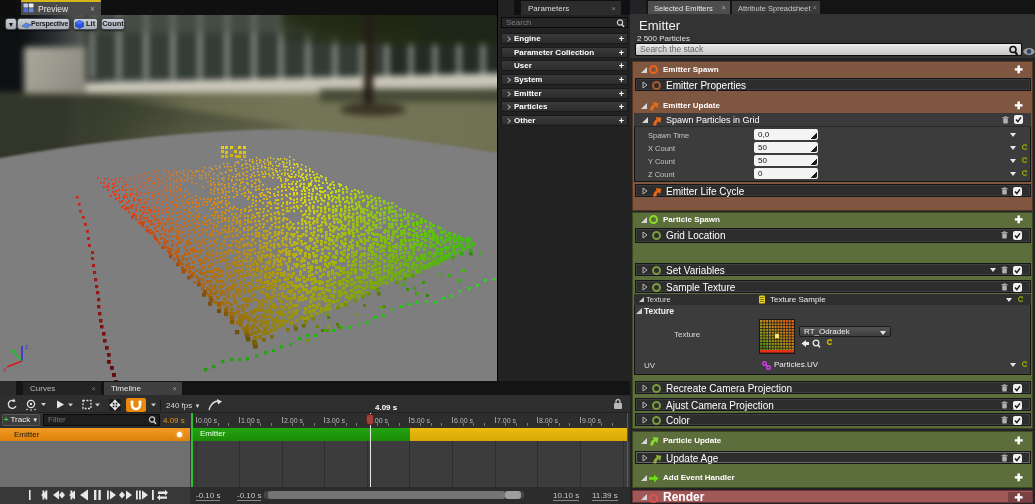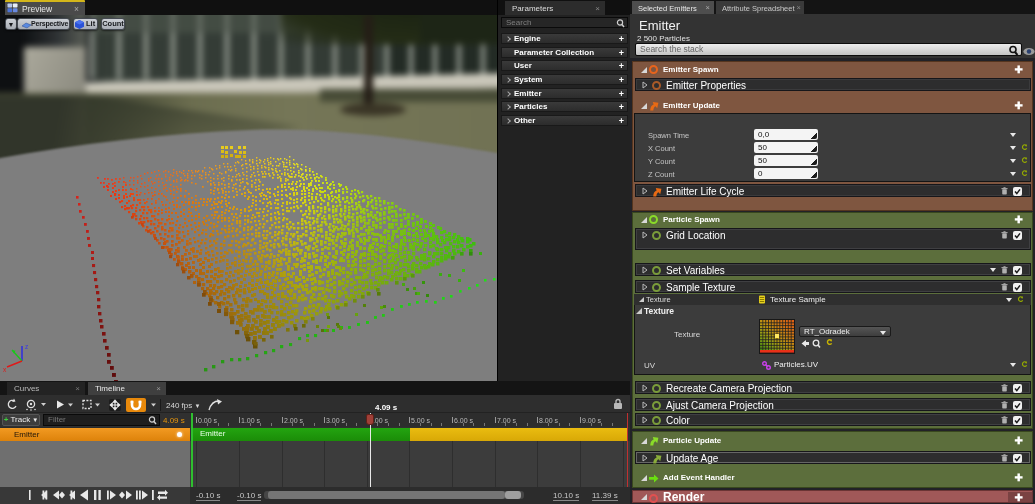--- a/index.html
+++ b/index.html
@@ -1,18 +1,18 @@
 <!DOCTYPE html>
 <html><head><meta charset="utf-8"><style>
 html,body{margin:0;padding:0;background:#141414;}
 *{box-sizing:border-box;}
 #root{position:relative;width:1035px;height:504px;overflow:hidden;background:#141414;
  font-family:"Liberation Sans",sans-serif;-webkit-font-smoothing:antialiased;}
 .abs{position:absolute;}
-.tabbar{background:#101010;}
+.tabbar{background:#101010;margin-left:16px;}
 
 #vp{left:0;top:0;width:497px;height:381px;background:#0d0d0d;}
 #vpscene{left:0;top:15px;width:497px;height:366px;overflow:hidden;background:#7e7e7e;}
 .vbtn{position:absolute;top:18px;height:12px;border-radius:3px;border:1px solid #454a52;
  background:linear-gradient(#cdd1d6,#a8adb5);color:#16181c;font-size:9px;font-weight:bold;
  line-height:10px;text-align:center;box-shadow:0 1px 2px rgba(0,0,0,.55);}
 
 #pp{left:497px;top:0;width:133px;height:381px;background:#222222;border-left:1px solid #000;}
 .prow{position:absolute;left:3px;width:127px;height:11px;background:linear-gradient(#3a3a3a,#2c2c2c);
  border:1px solid #191919;color:#fff;font-size:8px;font-weight:bold;line-height:10px;}
@@ -2803,20 +2803,38 @@
         <svg style="position:absolute;left:9px;top:4px" width="6" height="6">
           <path d="M0,6 L6,6 L6,0 z" fill="#d8d8d8"></path>
         </svg>
         <svg style="position:absolute;left:17px;top:2px" width="10" height="10" viewBox="0 0 10 10">
           <path d="M1.2,9.5 C1.4,5.8 2.8,4.2 4.6,3.6 L3.8,1 L9.4,1.8 L8.2,7.2 L6.6,5.2 C5.2,5.8 4.5,7.2 4.3,9.5 z" fill="#e86a14"></path>
         </svg>
         <span style="position:absolute;left:31px;font-size:8px;">Emitter Update</span>
         <span class="plus" style="top:0px;">✚</span>
       </div>
       <div class="abs" style="left:4px;top:113px;width:397px;height:69px;background:#3c3c3c;border:1px solid #141414;"></div>
+      <div class="abs" style="left:4px;top:113px;width:397px;height:14px;background:#3a3a3a;border-bottom:1px solid #2a2a2a;color:#fff;">
+        <svg style="position:absolute;left:8px;top:4px" width="6" height="6">
+          <path d="M0,6 L6,6 L6,0 z" fill="#d8d8d8"></path>
+        </svg>
+        <svg style="position:absolute;left:18px;top:3px" width="10" height="10" viewBox="0 0 10 10">
+          <path d="M1.2,9.5 C1.4,5.8 2.8,4.2 4.6,3.6 L3.8,1 L9.4,1.8 L8.2,7.2 L6.6,5.2 C5.2,5.8 4.5,7.2 4.3,9.5 z" fill="#e86a14"></path>
+        </svg>
+        <span style="position:absolute;left:32px;top:2px;font-size:9px;">Spawn Particles in Grid</span>
+        <svg class="trash" style="right:22px;top:3px" width="8" height="9" viewBox="0 0 8 9">
+          <rect x="1.4" y="2.5" width="5.2" height="6" rx="0.8" fill="#b0b0b0"></rect>
+          <rect x="0.5" y="1.2" width="7" height="1.2" fill="#b0b0b0"></rect>
+          <rect x="2.8" y="0.2" width="2.4" height="1.2" fill="#b0b0b0"></rect>
+        </svg>
+        <svg style="position:absolute;right:8px;top:2px" width="9" height="9">
+          <rect x="0" y="0" width="9" height="9" rx="2" fill="#f0f0f0"></rect>
+          <path d="M2,4.6 L3.8,6.6 L7,2.4" stroke="#1a1a1a" stroke-width="1.5" fill="none"></path>
+        </svg>
+      </div>
       <div class="plabel" style="top:131px;">Spawn Time</div>
       <div class="inp" style="top:129px;">0,0</div>
       <span class="dd" style="right:19px;top:133px;"></span>
       <div class="plabel" style="top:144px;">X Count</div>
       <div class="inp" style="top:142px;">50</div>
       <span class="dd" style="right:19px;top:146px;"></span>
       <svg style="position:absolute;right:7px;top:144px" width="7" height="7" viewBox="0 0 7 7">
         <path d="M5.4,1.4 A2.3,2.3 0 1 0 5.7,4.3" stroke="#95aa00" stroke-width="1.2" fill="none"></path>
         <path d="M5.6,0.2 l0.4,2.4 -2.4,-0.5 z" fill="#95aa00"></path>
       </svg>
@@ -2870,21 +2888,21 @@
         <svg class="trash" style="right:22px;top:2px" width="8" height="9" viewBox="0 0 8 9">
           <rect x="1.4" y="2.5" width="5.2" height="6" rx="0.8" fill="#b0b0b0"></rect>
           <rect x="0.5" y="1.2" width="7" height="1.2" fill="#b0b0b0"></rect>
           <rect x="2.8" y="0.2" width="2.4" height="1.2" fill="#b0b0b0"></rect>
         </svg>
         <svg style="position:absolute;right:8px;top:2px" width="9" height="9">
           <rect x="0" y="0" width="9" height="9" rx="2" fill="#f0f0f0"></rect>
           <path d="M2,4.6 L3.8,6.6 L7,2.4" stroke="#1a1a1a" stroke-width="1.5" fill="none"></path>
         </svg>
       </div>
-      <div class="srow" style="top:228px;height:22px;box-shadow:inset 0 0 0 1px #3f3f42;">
+      <div class="srow" style="top:228px;height:15px;box-shadow:inset 0 0 0 1px #3f3f42;">
         <svg style="position:absolute;left:6px;top:2px" width="6" height="8">
           <path d="M1,1 L5,4 L1,7 z" fill="none" stroke="#b8b8b8" stroke-width="1"></path>
         </svg>
         <span style="position:absolute;left:16px;top:2px;width:9px;height:9px;border-radius:50%;border:2px solid #7a9c3a;"></span>
         <span style="position:absolute;left:30px;top:0;height:13px;line-height:13px;font-size:10px;">Grid Location</span>
         <svg class="trash" style="right:22px;top:2px" width="8" height="9" viewBox="0 0 8 9">
           <rect x="1.4" y="2.5" width="5.2" height="6" rx="0.8" fill="#b0b0b0"></rect>
           <rect x="0.5" y="1.2" width="7" height="1.2" fill="#b0b0b0"></rect>
           <rect x="2.8" y="0.2" width="2.4" height="1.2" fill="#b0b0b0"></rect>
         </svg>

